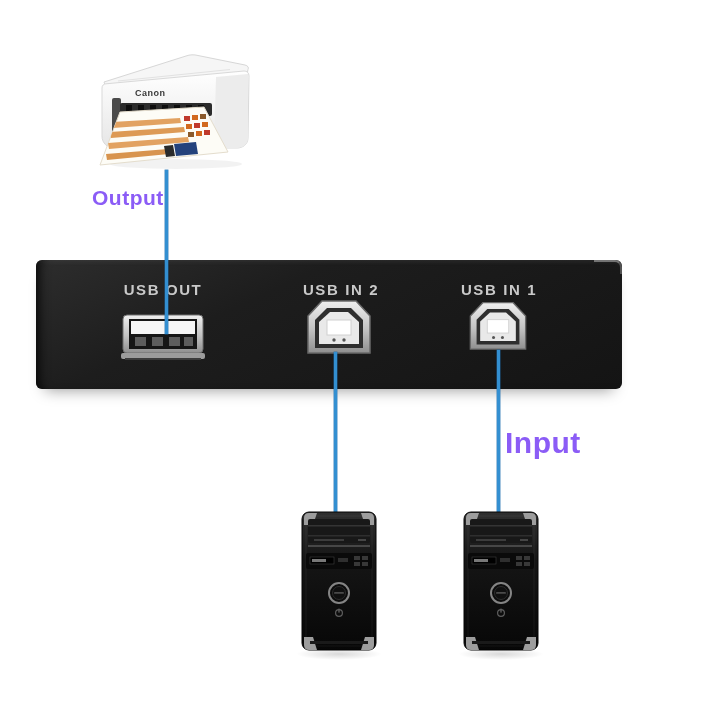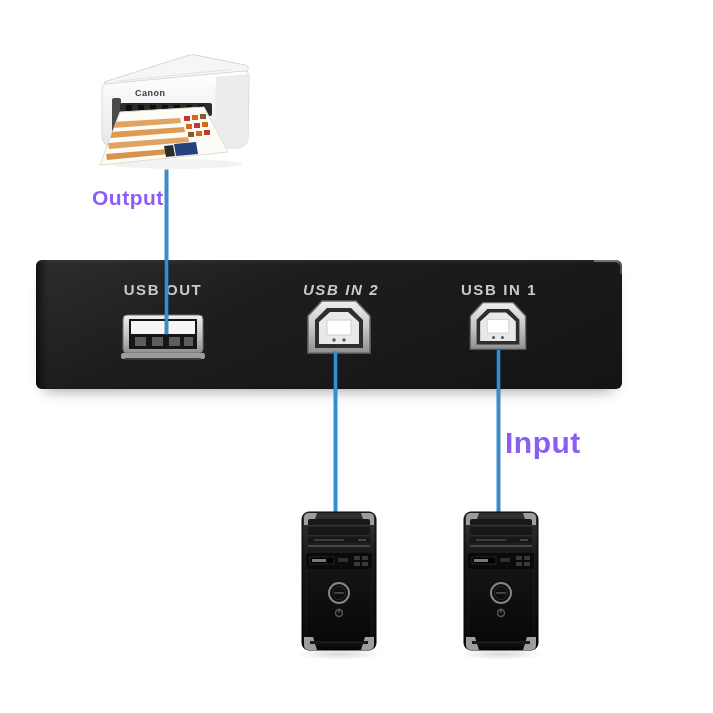--- a/index.html
+++ b/index.html
@@ -22,21 +22,21 @@
          background:linear-gradient(155deg,#2d2d2d 0%,#1d1d1d 35%,#141414 100%);
          box-shadow:inset 10px 0 12px -8px #000,
                     inset 0 4px 6px -4px rgba(255,255,255,.15),
                     0 10px 14px -9px rgba(0,0,0,.4);}
   #panel-corner-edge{position:absolute;right:0;top:0;width:26px;height:12px;
          border-top:2px solid #8f8f8f;border-right:2px solid #666;
          border-top-right-radius:7px;opacity:.75;}
   .port-label{position:absolute;top:21px;transform:translateX(-50%);
          font-size:15px;font-weight:bold;letter-spacing:1.6px;color:#c9c9c9;white-space:nowrap;}
   #label-usb-out{left:127px;}
-  #label-usb-in2{left:305px;font-style:italic;}
+  #label-usb-in2{left:305px;}
   #label-usb-in1{left:463px;}
   .port{position:absolute;}
   #port-usb-out{left:85px;top:53px;}
   #port-usb-in2{left:266px;top:36px;}
   #port-usb-in1{left:429px;top:37px;}
 
   
   #printer{position:absolute;left:88px;top:48px;}
   #tower1{position:absolute;left:300px;top:509px;}
   #tower2{position:absolute;left:462px;top:509px;}

